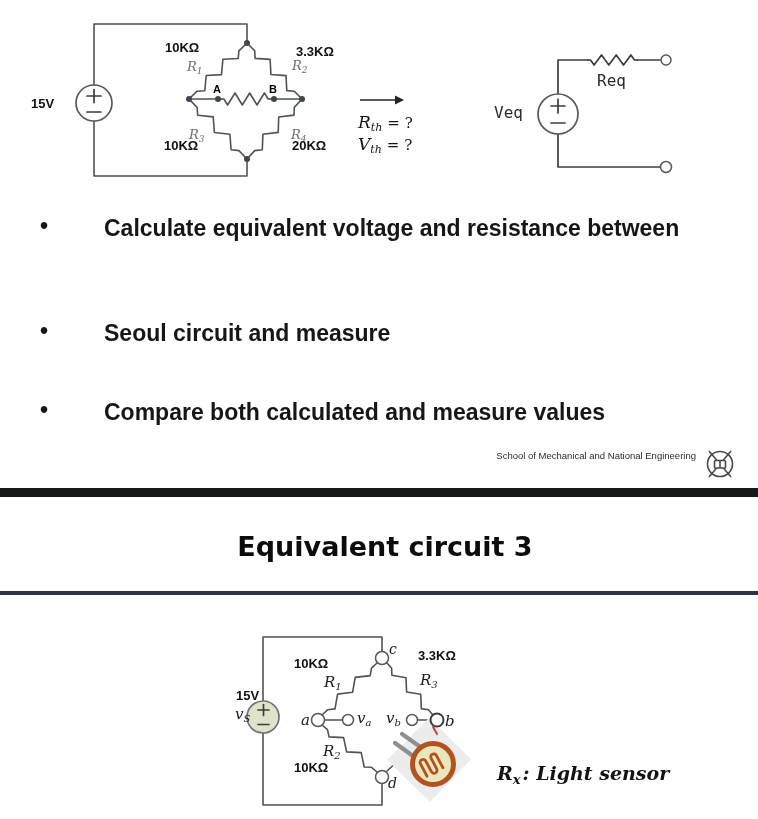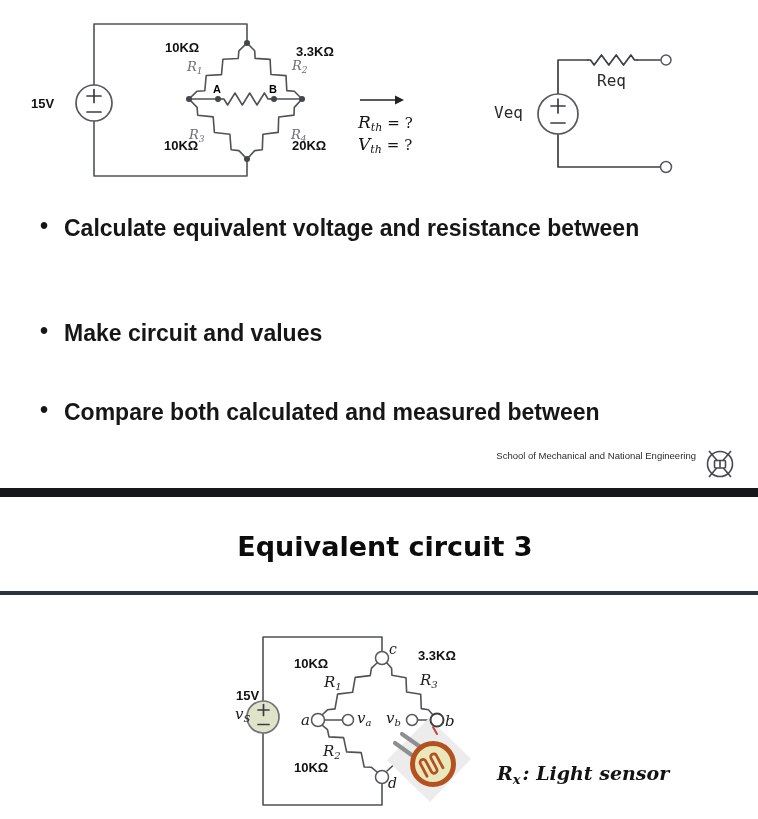--- a/index.html
+++ b/index.html
@@ -37,21 +37,21 @@
   
   .sensor-bg{fill:#ececec;}
   .sensor-lead{stroke:var(--sensor-lead,#8d9091);stroke-width:4.2;stroke-linecap:round;}
   .sensor-body{fill:var(--sensor-face,#eae7bd);stroke:var(--sensor-rim,#b3521e);stroke-width:5;}
   .sensor-track{fill:none;stroke:var(--sensor-rim,#b3521e);stroke-width:2.8;stroke-linecap:round;}
   .red-mark{stroke:var(--red-mark,#c44536);stroke-width:2;stroke-linecap:round;}
 
   
   .bullet{position:absolute;left:40px;display:flex;color:#161616;}
   .bullet .b-dot{font:700 23px "Liberation Sans",sans-serif;width:24px;flex:0 0 24px;}
-  .bullet .b-lines{font:700 23px/30px "Liberation Sans",sans-serif;white-space:nowrap;}
+  .bullet .b-lines{font:700 23px/30px "Liberation Sans",sans-serif;white-space:nowrap;margin-left:40px;}
   .footer{position:absolute;top:450px;right:62px;text-align:right;color:#2b2b2b;}
   .footer .f1{font:700 12.5px/14px "Liberation Sans",sans-serif;}
   .footer .f2{font:400 9.5px/11px "Liberation Sans",sans-serif;}
   .snu-logo{position:absolute;top:446px;right:20px;width:36px;height:36px;}
   .snu-logo *{stroke:#4a4a4e;stroke-width:1.6;fill:none;}
   .snu-logo .book{fill:#fff;}
   .bar-black{position:absolute;top:488px;left:0;width:758px;height:9px;background:var(--divider-black,#17181c);}
   .title2{position:absolute;top:531px;left:6px;width:758px;margin:0;text-align:center;
           font:700 27px "DejaVu Sans",sans-serif;color:#0c0c0c;}
   .rule-navy{position:absolute;top:591px;left:0;width:758px;height:4px;background:var(--divider-navy,#2c3342);}
@@ -133,27 +133,27 @@
 
     <div class="bullet" style="top:213px">
       <span class="b-dot">•</span>
       <span class="b-lines">
           <div>Calculate equivalent voltage and resistance between</div>
         </span>
     </div>
     <div class="bullet" style="top:318px">
       <span class="b-dot">•</span>
       <span class="b-lines">
-          <div>Make circuit and values</div>
+          <div>Seoul circuit and measure</div>
         </span>
     </div>
     <div class="bullet" style="top:397px">
       <span class="b-dot">•</span>
       <span class="b-lines">
-          <div>Compare both calculated and measured between</div>
+          <div>Compare both calculated and measure values</div>
         </span>
     </div>
 
     <div class="footer">
       <div class="f2">School of Mechanical and National Engineering</div>
     </div>
     <svg class="snu-logo" viewBox="0 0 36 36">
       <line x1="7" y1="31" x2="29" y2="5"></line>
       <line x1="29" y1="31" x2="7" y2="5"></line>
       <circle cx="18" cy="18" r="12.5"></circle>

